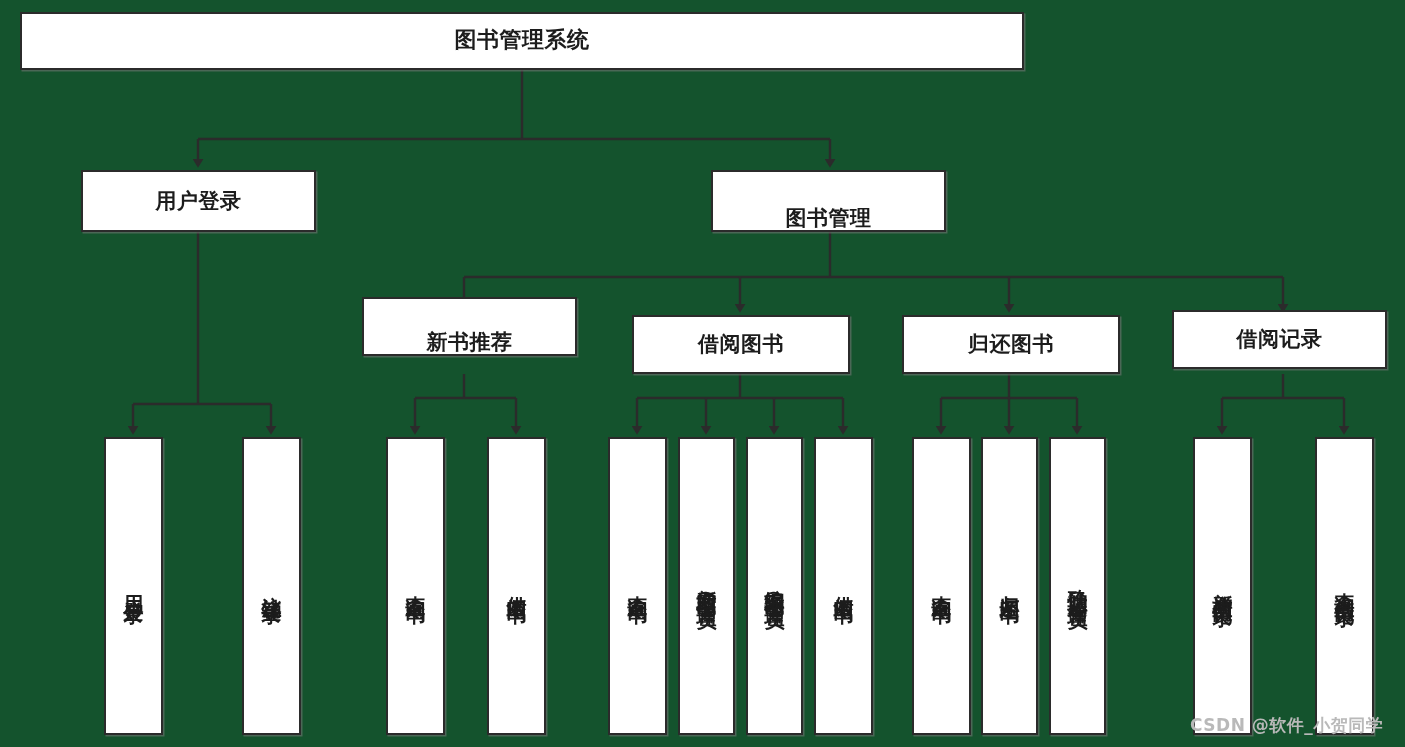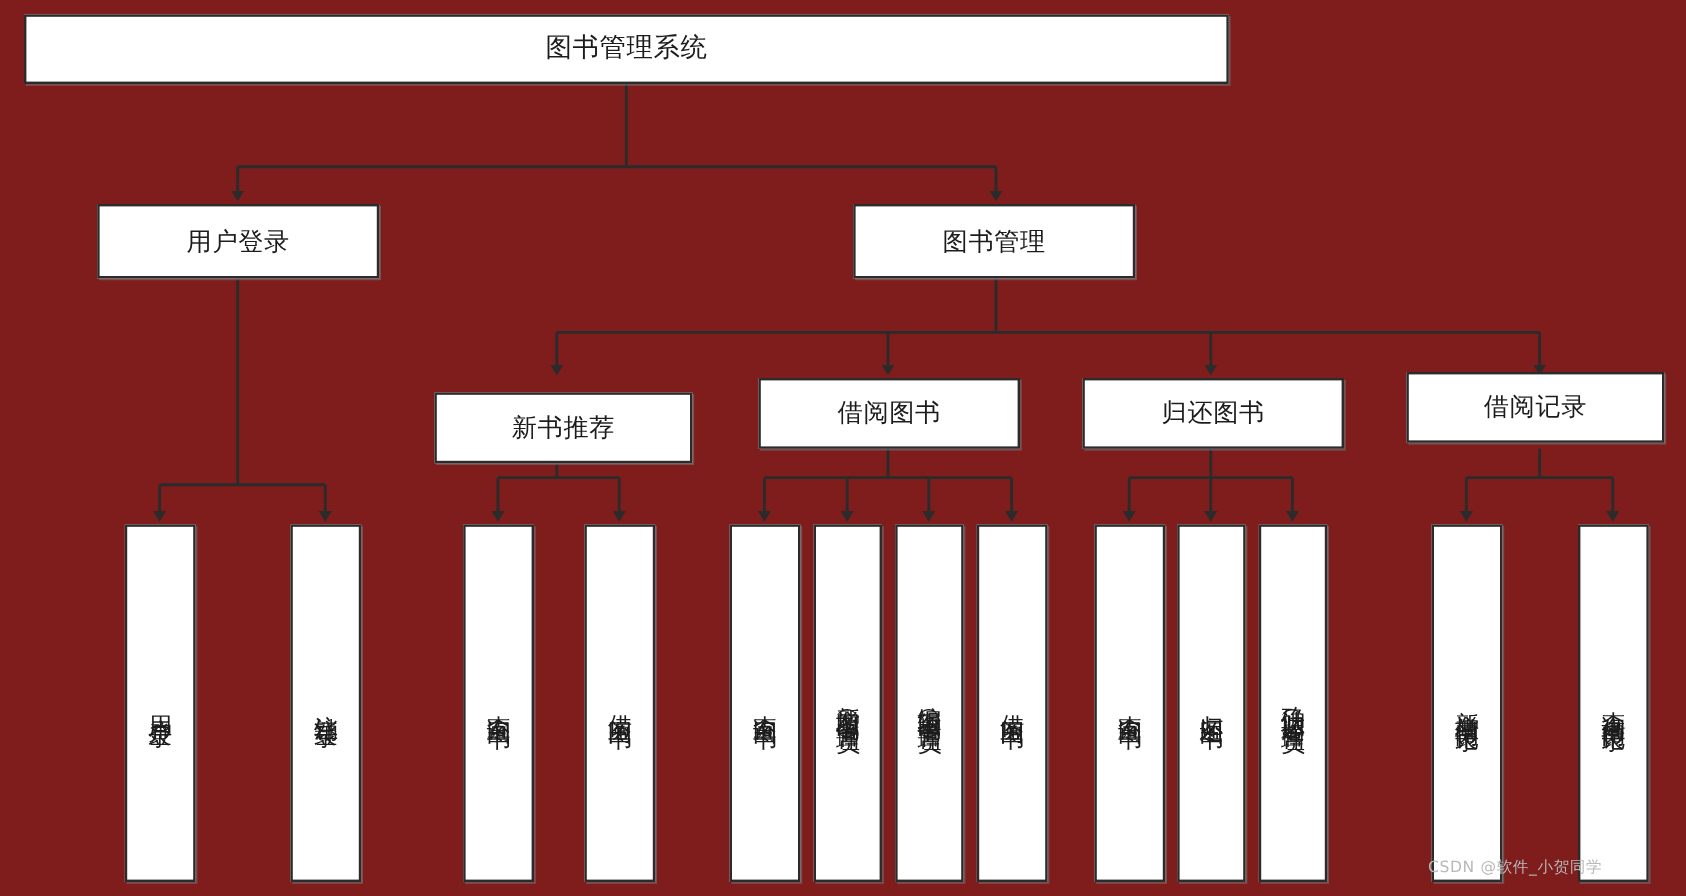--- a/index.html
+++ b/index.html
@@ -8,22 +8,23 @@
     padding: 0;
     background: #ffffff;
   }
   body {
     font-family: "DejaVu Sans", "Liberation Sans", sans-serif;
   }
   #diagram-root {
     position: relative;
     width: 1405px;
     height: 747px;
-    background: #7f1d1d;
+    background: #14532d;
     overflow: hidden;
+    font-weight: bold;
   }
   #diagram-svg {
     position: absolute;
     left: 0;
     top: 0;
     width: 1405px;
     height: 747px;
   }
   .node-box {
     position: absolute;
@@ -58,21 +59,21 @@
     text-orientation: upright;
     font-size: 20px;
     line-height: 1.06;
     letter-spacing: 3px;
     white-space: normal;
     max-height: 100%;
   }
   .watermark {
     position: absolute;
     color: #b9b9b9;
-    font-size: 13px;
+    font-size: 17px;
     letter-spacing: 0.5px;
     white-space: nowrap;
     pointer-events: none;
   }
 </style>
 </head>
 <body>
 
 <div id="diagram-root">
 
@@ -127,25 +128,25 @@
   </svg>
 
   <div class="node-box node-root" style="left:20px; top:12px; width:1004px; height:58px;">
     <span class="node-label">图书管理系统</span>
   </div>
 
   <div class="node-box node-l2" style="left:81px; top:170px; width:235px; height:62px;">
     <span class="node-label">用户登录</span>
   </div>
 
-  <div class="node-box node-l2" style="left:711px; top:170px; width:235px; height:62px;">
+  <div class="node-box node-l2" style="left:711px; top:170px; width:235px; height:62px;align-items:flex-end;">
     <span class="node-label">图书管理</span>
   </div>
 
-  <div class="node-box node-l3" style="left:362px; top:327px; width:215px; height:59px;">
+  <div class="node-box node-l3" style="left:362px; top:297px; width:215px; height:59px;align-items:flex-end;">
     <span class="node-label">新书推荐</span>
   </div>
 
   <div class="node-box node-l3" style="left:632px; top:315px; width:218px; height:59px;">
     <span class="node-label">借阅图书</span>
   </div>
 
   <div class="node-box node-l3" style="left:902px; top:315px; width:218px; height:59px;">
     <span class="node-label">归还图书</span>
   </div>

